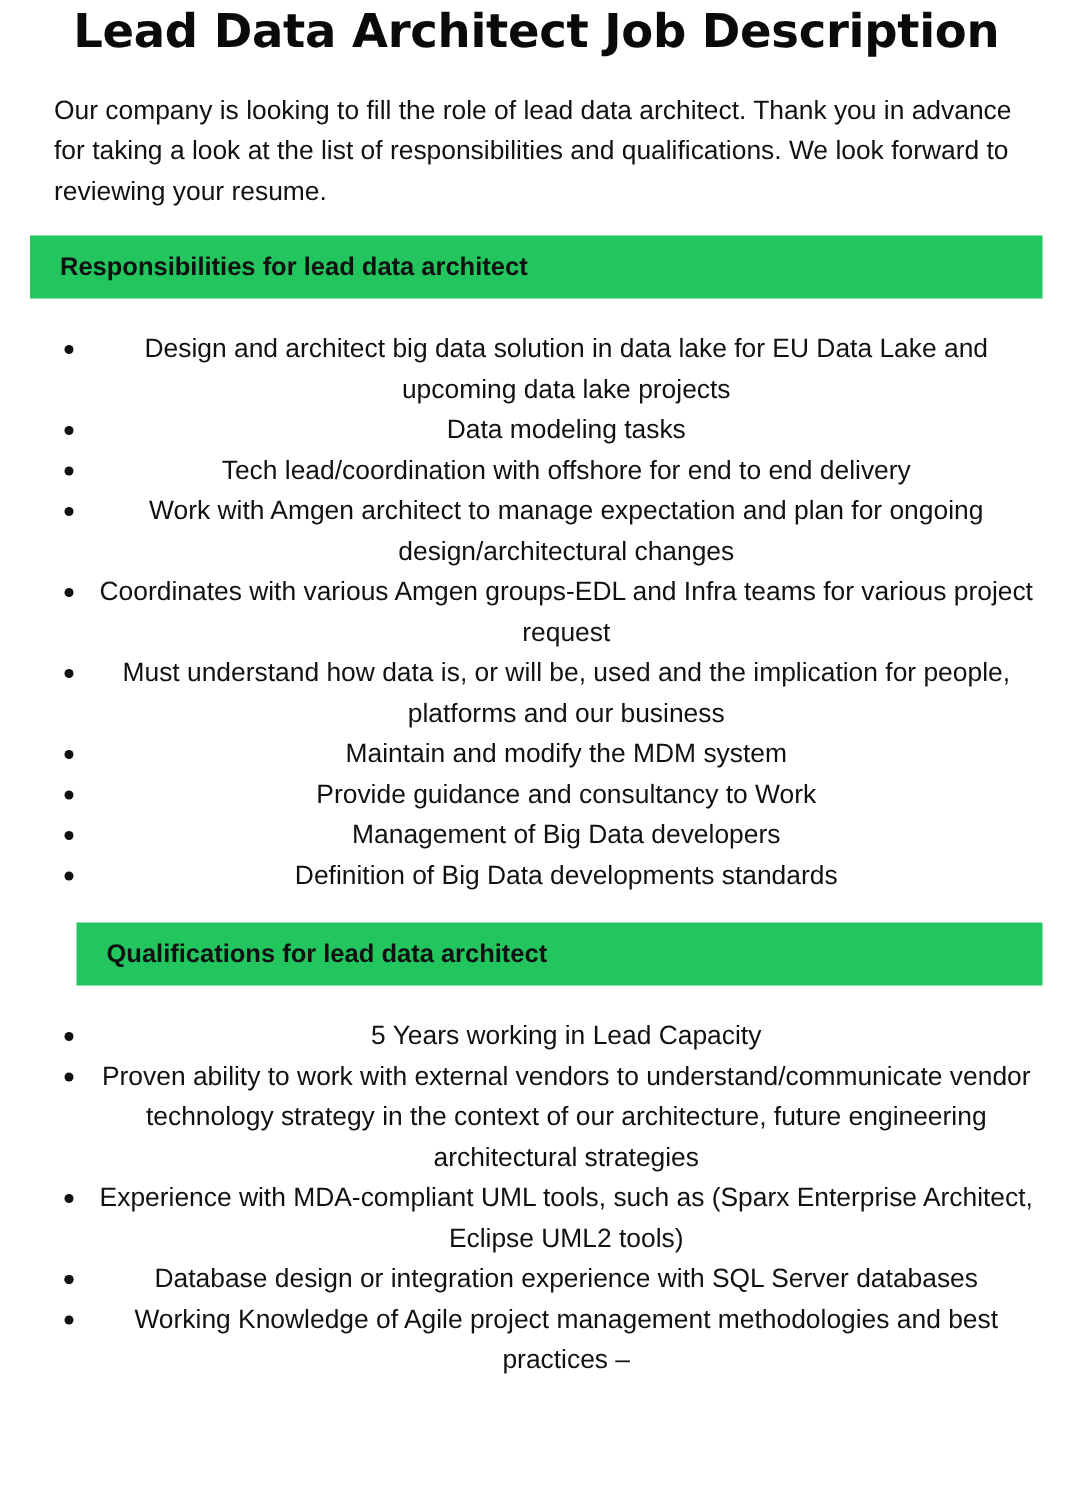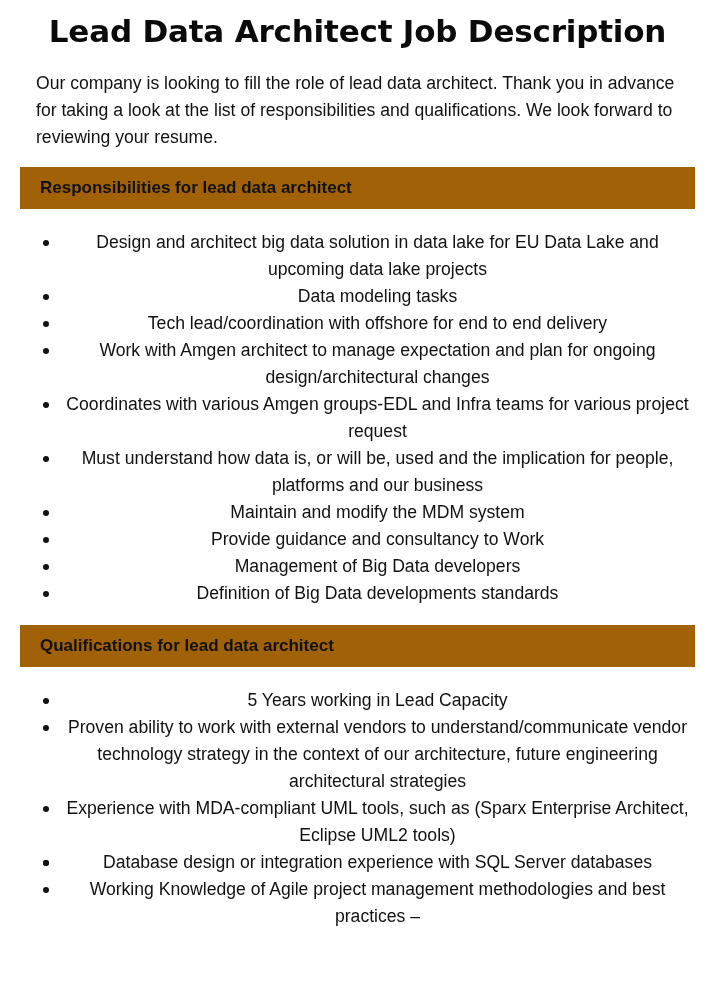--- a/index.html
+++ b/index.html
@@ -16,44 +16,45 @@
     }
     .page {
       padding: 0 25px 0 20px;
     }
     .title {
       font-family: "DejaVu Sans", sans-serif;
       font-weight: bold;
       font-size: 31px;
       text-align: center;
       margin: 0;
-      padding-top: 11px;
+      padding-top: 1px;
       height: 40px;
       line-height: 40px;
       letter-spacing: -0.2px;
       color: #0a0a0a;
     }
     .intro {
       margin: 19px 0 0 16px;
       font-size: 17.6px;
       line-height: 27px;
       color: #111;
     }
     .section-header {
       margin-top: 16px;
-      background: #a16207;
+      background: #22c55e;
       height: 42px;
       line-height: 42px;
       padding-left: 20px;
       font-weight: bold;
       font-size: 17px;
       color: #111;
     }
     .section-header.second {
       margin-top: 18px;
+      margin-left: 31px;
     }
     ul.items {
       margin: 20px 0 0 0;
       padding: 0 0 0 40px;
       list-style: none;
       text-align: center;
     }
     ul.items li {
       position: relative;
       font-size: 17.6px;

